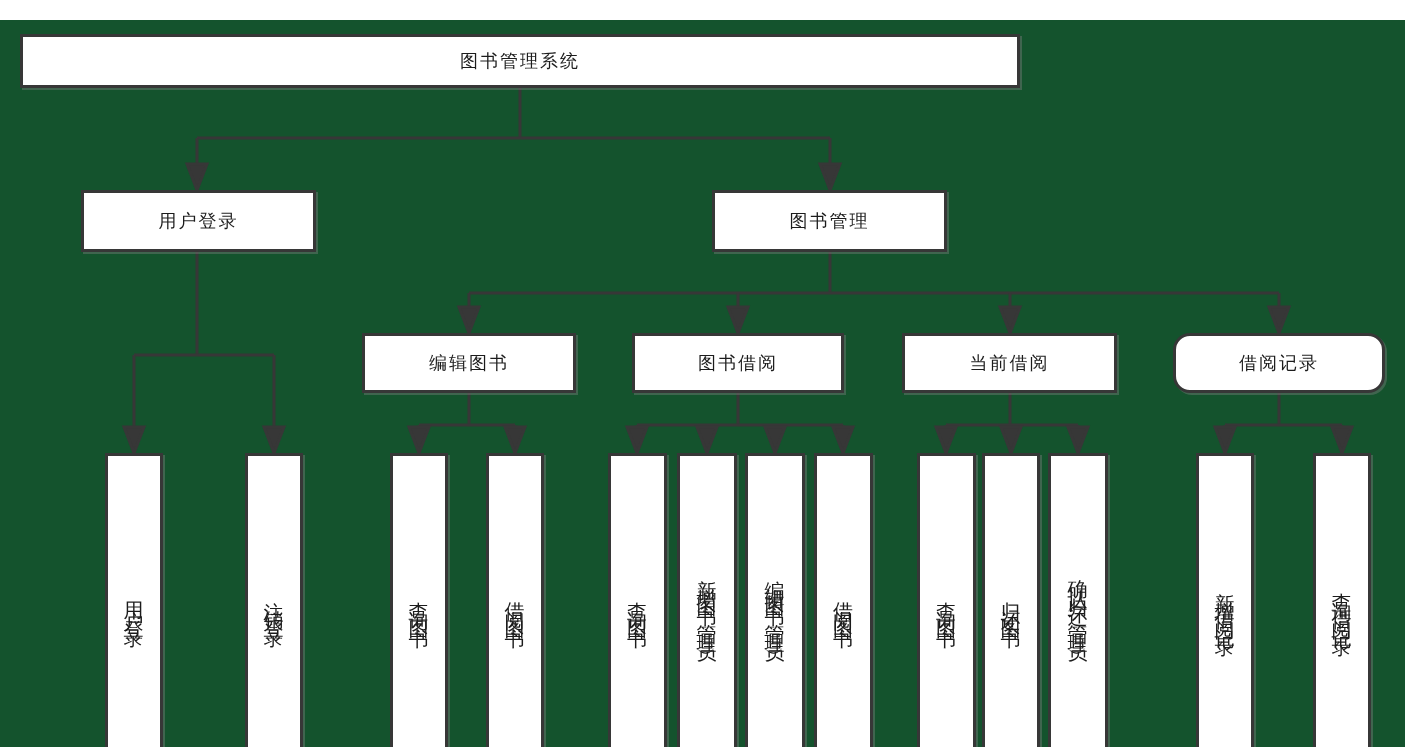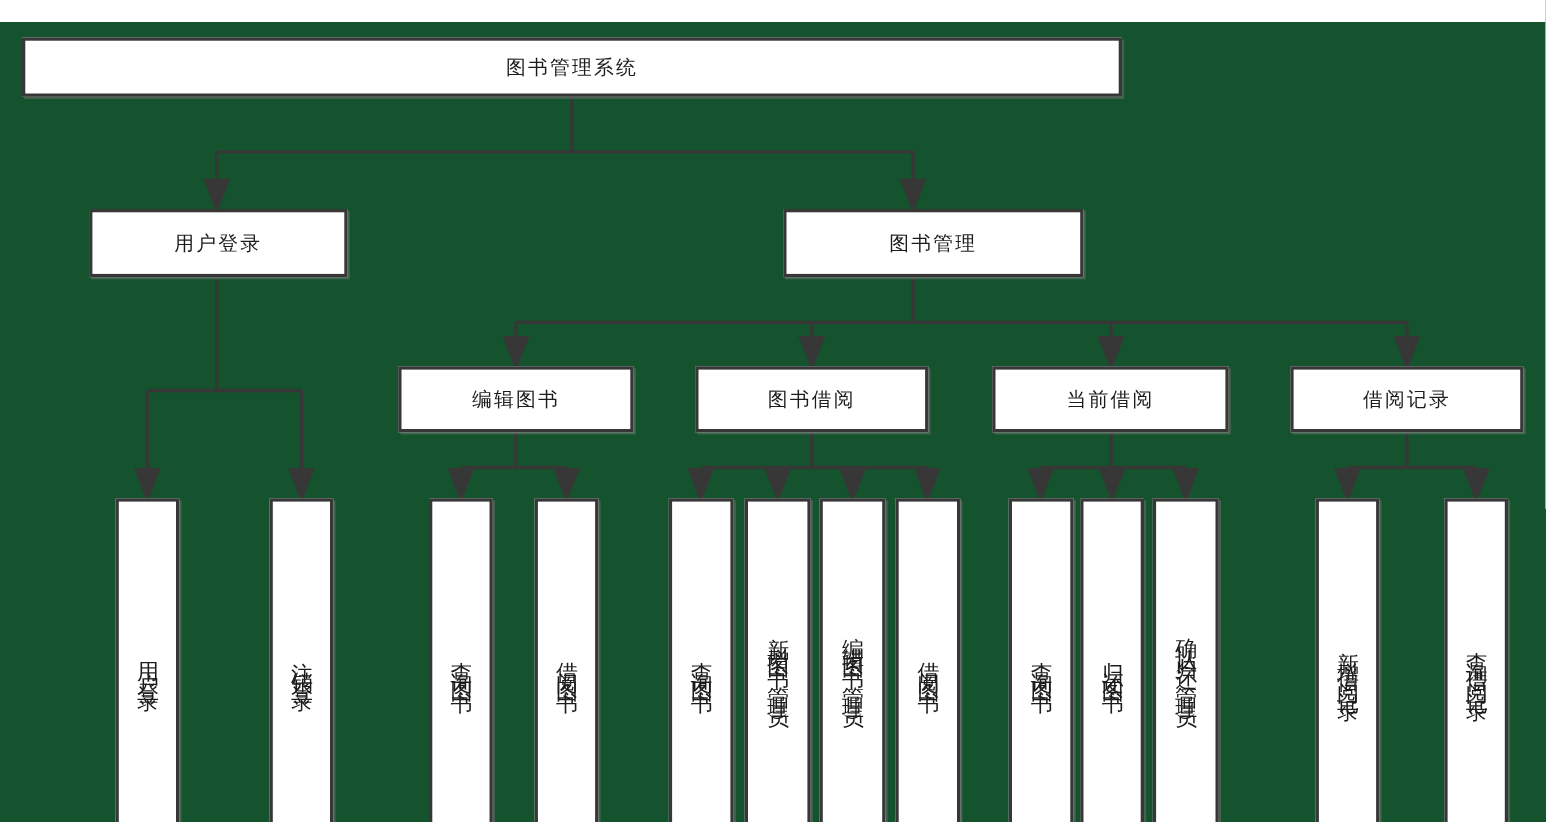--- a/index.html
+++ b/index.html
@@ -44,25 +44,25 @@
     writing-mode: vertical-rl;
     text-orientation: mixed;
     font-size: 20px;
     letter-spacing: 9px;
     color: #1c1c1c;
     line-height: 1;
   }
   
   .n-root            { left: 20px;   top: 14px;  width: 1000px; height: 54px; }
   .n-user-login      { left: 81px;   top: 170px; width: 235px;  height: 62px; }
-  .n-book-mgmt       { left: 712px;  top: 170px; width: 273px;  height: 62px; }
+  .n-book-mgmt       { left: 712px;  top: 170px; width: 235px;  height: 62px; }
   .n-new-book        { left: 362px;  top: 313px; width: 214px;  height: 60px; }
   .n-book-borrow     { left: 632px;  top: 313px; width: 212px;  height: 60px; align-items: center; }
   .n-current-borrow  { left: 902px;  top: 313px; width: 215px;  height: 60px; text-align: right; }
-  .n-borrow-records  { left: 1173px; top: 313px; width: 212px;  height: 60px; }
+  .n-borrow-records  { left: 1173px; top: 313px; width: 212px;  height: 60px; border-radius: 17px; }
   .leaf { top: 433px; height: 302px; }
   .l1  { left: 105px;  width: 58px; }
   .l2  { left: 245px;  width: 58px; }
   .l3  { left: 390px;  width: 58px; }
   .l4  { left: 486px;  width: 58px; }
   .l5  { left: 608px;  width: 59px; }
   .l6  { left: 677px;  width: 60px; }
   .l7  { left: 745px;  width: 60px; }
   .l8  { left: 814px;  width: 59px; }
   .l9  { left: 917px;  width: 59px; }

